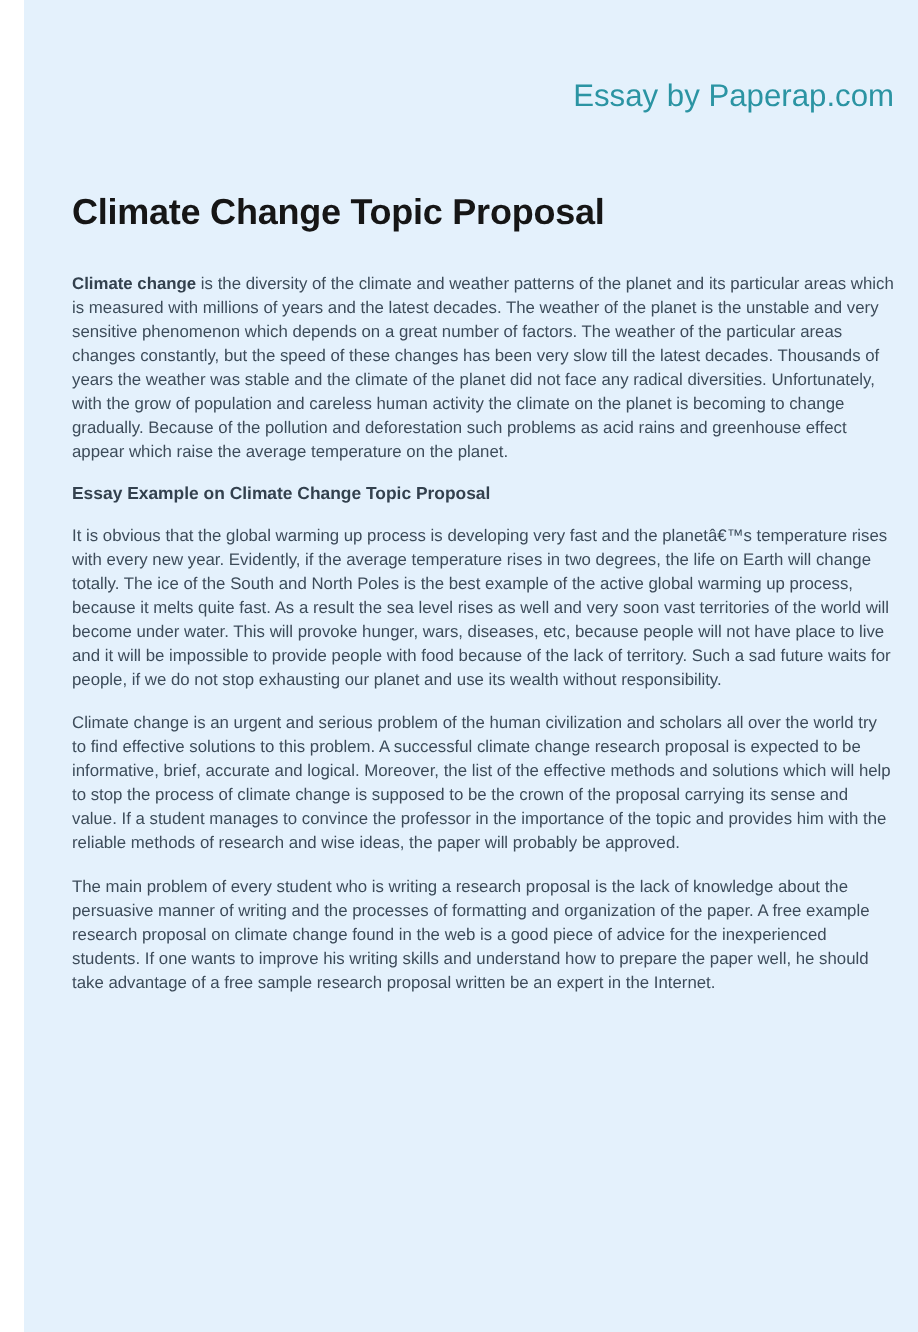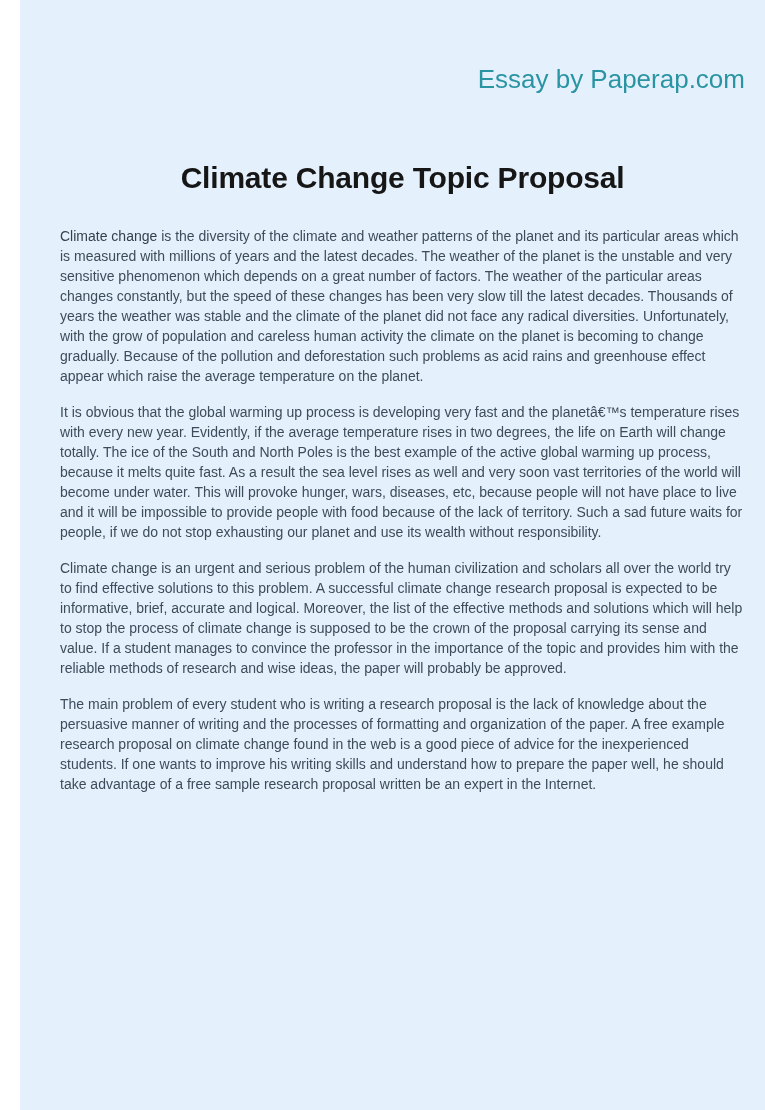--- a/index.html
+++ b/index.html
@@ -36,21 +36,20 @@
     word-break: break-all;
   }
 
   .article-title {
     margin: 64px 0 30px 0;
     color: var(--title-text, #161616);
     font-size: 30px;
     line-height: 36px;
     font-weight: 700;
     letter-spacing: -0.2px;
-    text-align: center;
   }
 
   .article-body {
     color: var(--body-text, #3d4c5a);
     font-size: 14px;
     line-height: 20px;
     width: 685px;
   }
 
   .article-body p.body-paragraph {
@@ -59,35 +58,36 @@
 
   .article-body h2.body-heading {
     margin: 0 0 14px 0;
     font-size: 14.5px;
     line-height: 20px;
     font-weight: 700;
     color: var(--strong-text, #33414e);
   }
 
   .article-body strong {
-    font-weight: 400;
+    font-weight: 700;
     color: var(--strong-text, #33414e);
   }
 </style>
 </head>
 <body>
 
 <div class="page" style="--bg: #e4f1fc; --accent: #2b94a3; --body-text: #3d4c5a; --strong-text: #33414e; --title-text: #161616; --url-text: #2f3b46;">
 
   <div class="doc-header">
     <a class="brand">Essay by Paperap.com</a>
   </div>
 
   <h1 class="article-title">Climate Change Topic Proposal</h1>
 
   <div class="article-body">
       <p class="body-paragraph"><strong>Climate change</strong><span> is the diversity of the climate and weather patterns of the planet and its particular areas which is measured with millions of years and the latest decades. The weather of the planet is the unstable and very sensitive phenomenon which depends on a great number of factors. The weather of the particular areas changes constantly, but the speed of these changes has been very slow till the latest decades. Thousands of years the weather was stable and the climate of the planet did not face any radical diversities. Unfortunately, with the grow of population and careless human activity the climate on the planet is becoming to change gradually. Because of the pollution and deforestation such problems as acid rains and greenhouse effect appear which raise the average temperature on the planet.</span></p>
+      <h2 class="body-heading"><strong>Essay Example on Climate Change Topic Proposal</strong></h2>
       <p class="body-paragraph"><span>It is obvious that the global warming up process is developing very fast and the planetâ€™s temperature rises with every new year. Evidently, if the average temperature rises in two degrees, the life on Earth will change totally. The ice of the South and North Poles is the best example of the active global warming up process, because it melts quite fast. As a result the sea level rises as well and very soon vast territories of the world will become under water. This will provoke hunger, wars, diseases, etc, because people will not have place to live and it will be impossible to provide people with food because of the lack of territory. Such a sad future waits for people, if we do not stop exhausting our planet and use its wealth without responsibility.</span></p>
       <p class="body-paragraph"><span>Climate change is an urgent and serious problem of the human civilization and scholars all over the world try to find effective solutions to this problem. A successful climate change research proposal is expected to be informative, brief, accurate and logical. Moreover, the list of the effective methods and solutions which will help to stop the process of climate change is supposed to be the crown of the proposal carrying its sense and value. If a student manages to convince the professor in the importance of the topic and provides him with the reliable methods of research and wise ideas, the paper will probably be approved.</span></p>
       <p class="body-paragraph"><span>The main problem of every student who is writing a research proposal is the lack of knowledge about the persuasive manner of writing and the processes of formatting and organization of the paper. A free example research proposal on climate change found in the web is a good piece of advice for the inexperienced students. If one wants to improve his writing skills and understand how to prepare the paper well, he should take advantage of a free sample research proposal written be an expert in the Internet.</span></p>
     </div>
 
 </div>
 
 </body></html>

